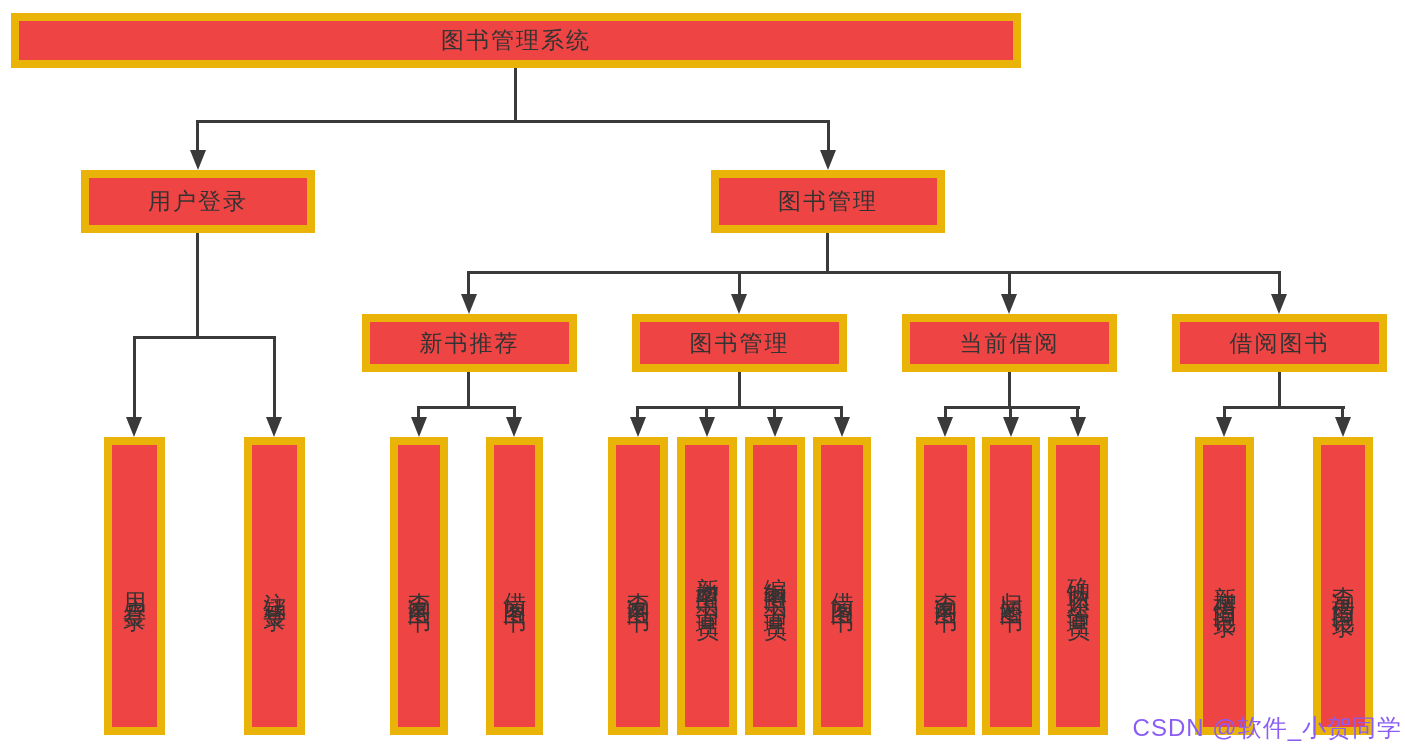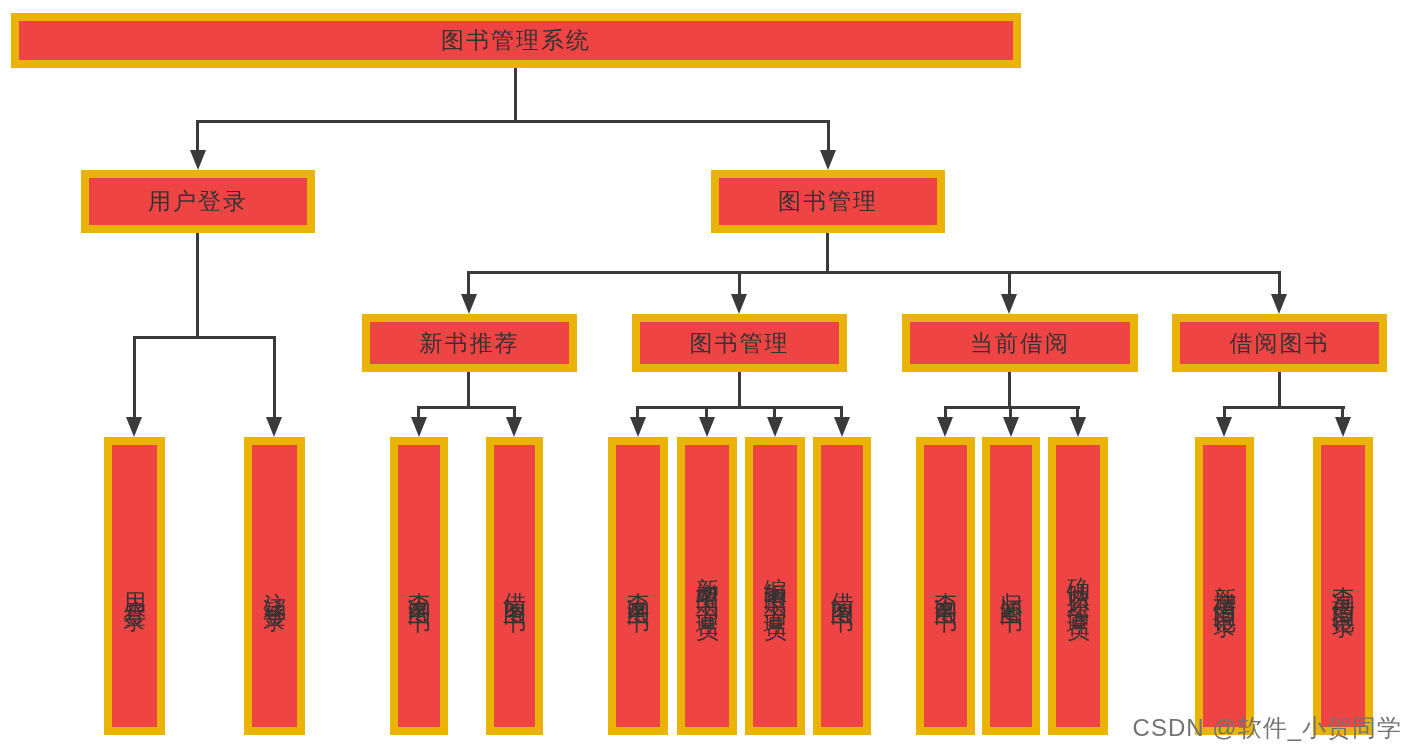--- a/index.html
+++ b/index.html
@@ -45,41 +45,41 @@
     height: 0;
     border-left: 8px solid transparent;
     border-right: 8px solid transparent;
     border-top: 20px solid #3a3a3a;
   }
   .watermark {
     position: absolute;
     top: 712px;
     right: 3px;
     font-size: 24px;
-    color: #737373;
+    color: #8b5cf6;
     letter-spacing: 1px;
     white-space: nowrap;
   }
 </style>
 </head>
 <body>
 
 <div id="canvas">
 
   <div class="box" style="left:11px; top:13px; width:1010px; height:55px;">图书管理系统</div>
 
   <div class="box" style="left:81px; top:170px; width:234px; height:63px;">用户登录</div>
 
   <div class="box" style="left:362px; top:314px; width:215px; height:58px;">新书推荐</div>
 
   <div class="box" style="left:711px; top:170px; width:234px; height:63px;">图书管理</div>
 
   <div class="box" style="left:632px; top:314px; width:215px; height:58px;">图书管理</div>
 
-  <div class="box" style="left:902px; top:314px; width:236px; height:58px;">当前借阅</div>
+  <div class="box" style="left:902px; top:314px; width:215px; height:58px;">当前借阅</div>
 
   <div class="box" style="left:1172px; top:314px; width:215px; height:58px;">借阅图书</div>
 
   <div class="box vbox" style="left:104px; top:437px; width:61px; height:298px;">用户登录</div>
   <div class="box vbox" style="left:244px; top:437px; width:61px; height:298px;">注销登录</div>
 
   <div class="box vbox" style="left:390px; top:437px; width:58px; height:298px;">查询图书</div>
   <div class="box vbox" style="left:486px; top:437px; width:57px; height:298px;">借阅图书</div>
 
   <div class="box vbox" style="left:608px; top:437px; width:60px; height:298px;">查询图书</div>

